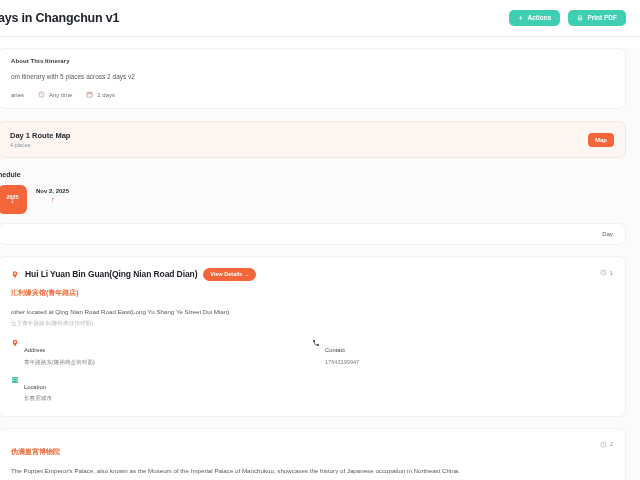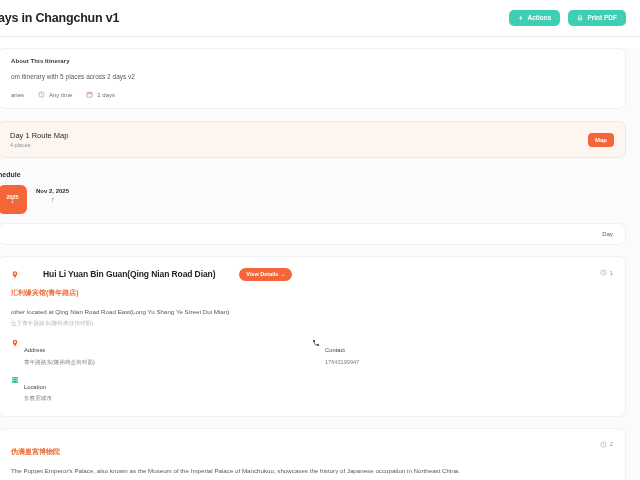--- a/index.html
+++ b/index.html
@@ -97,21 +97,21 @@
   
   .route-banner {
     margin-top: 12px;
     background: #fdf6f0;
     border: 1px solid #f6e6da;
     border-radius: 7px;
     display: flex;
     align-items: center;
     padding: 9px 11px;
   }
-  .route-title { font-size: 7.5px; font-weight: 400; color: #26292e; text-align: right; }
+  .route-title { font-size: 7.5px; font-weight: 700; color: #26292e; text-align: right; }
   .route-sub { font-size: 5.5px; color: #8a8f96; margin-top: 2px; }
   .btn-orange {
     margin-left: auto;
     background: #f4663a;
     color: #fff;
     border: none;
     border-radius: 4px;
     font-size: 6px;
     font-weight: 700;
     padding: 4px 7px;
@@ -168,21 +168,21 @@
 
   
   .place-card {
     background: #ffffff;
     border: 1px solid #f0f0f0;
     border-radius: 7px;
     margin-top: 11px;
     padding: 11px 12px 13px 12px;
     position: relative;
   }
-  .pc-head { display: flex; align-items: center; gap: 24px; }
+  .pc-head { display: flex; align-items: center; gap: 6px; }
   .pc-pin svg { width: 8px; height: 9px; display: block; }
   .pc-name {
     font-size: 8.5px;
     font-weight: 700;
     color: #20242a;
     letter-spacing: -0.1px;
     white-space: nowrap;
   }
   .pc-details-btn {
     display: inline-flex;

